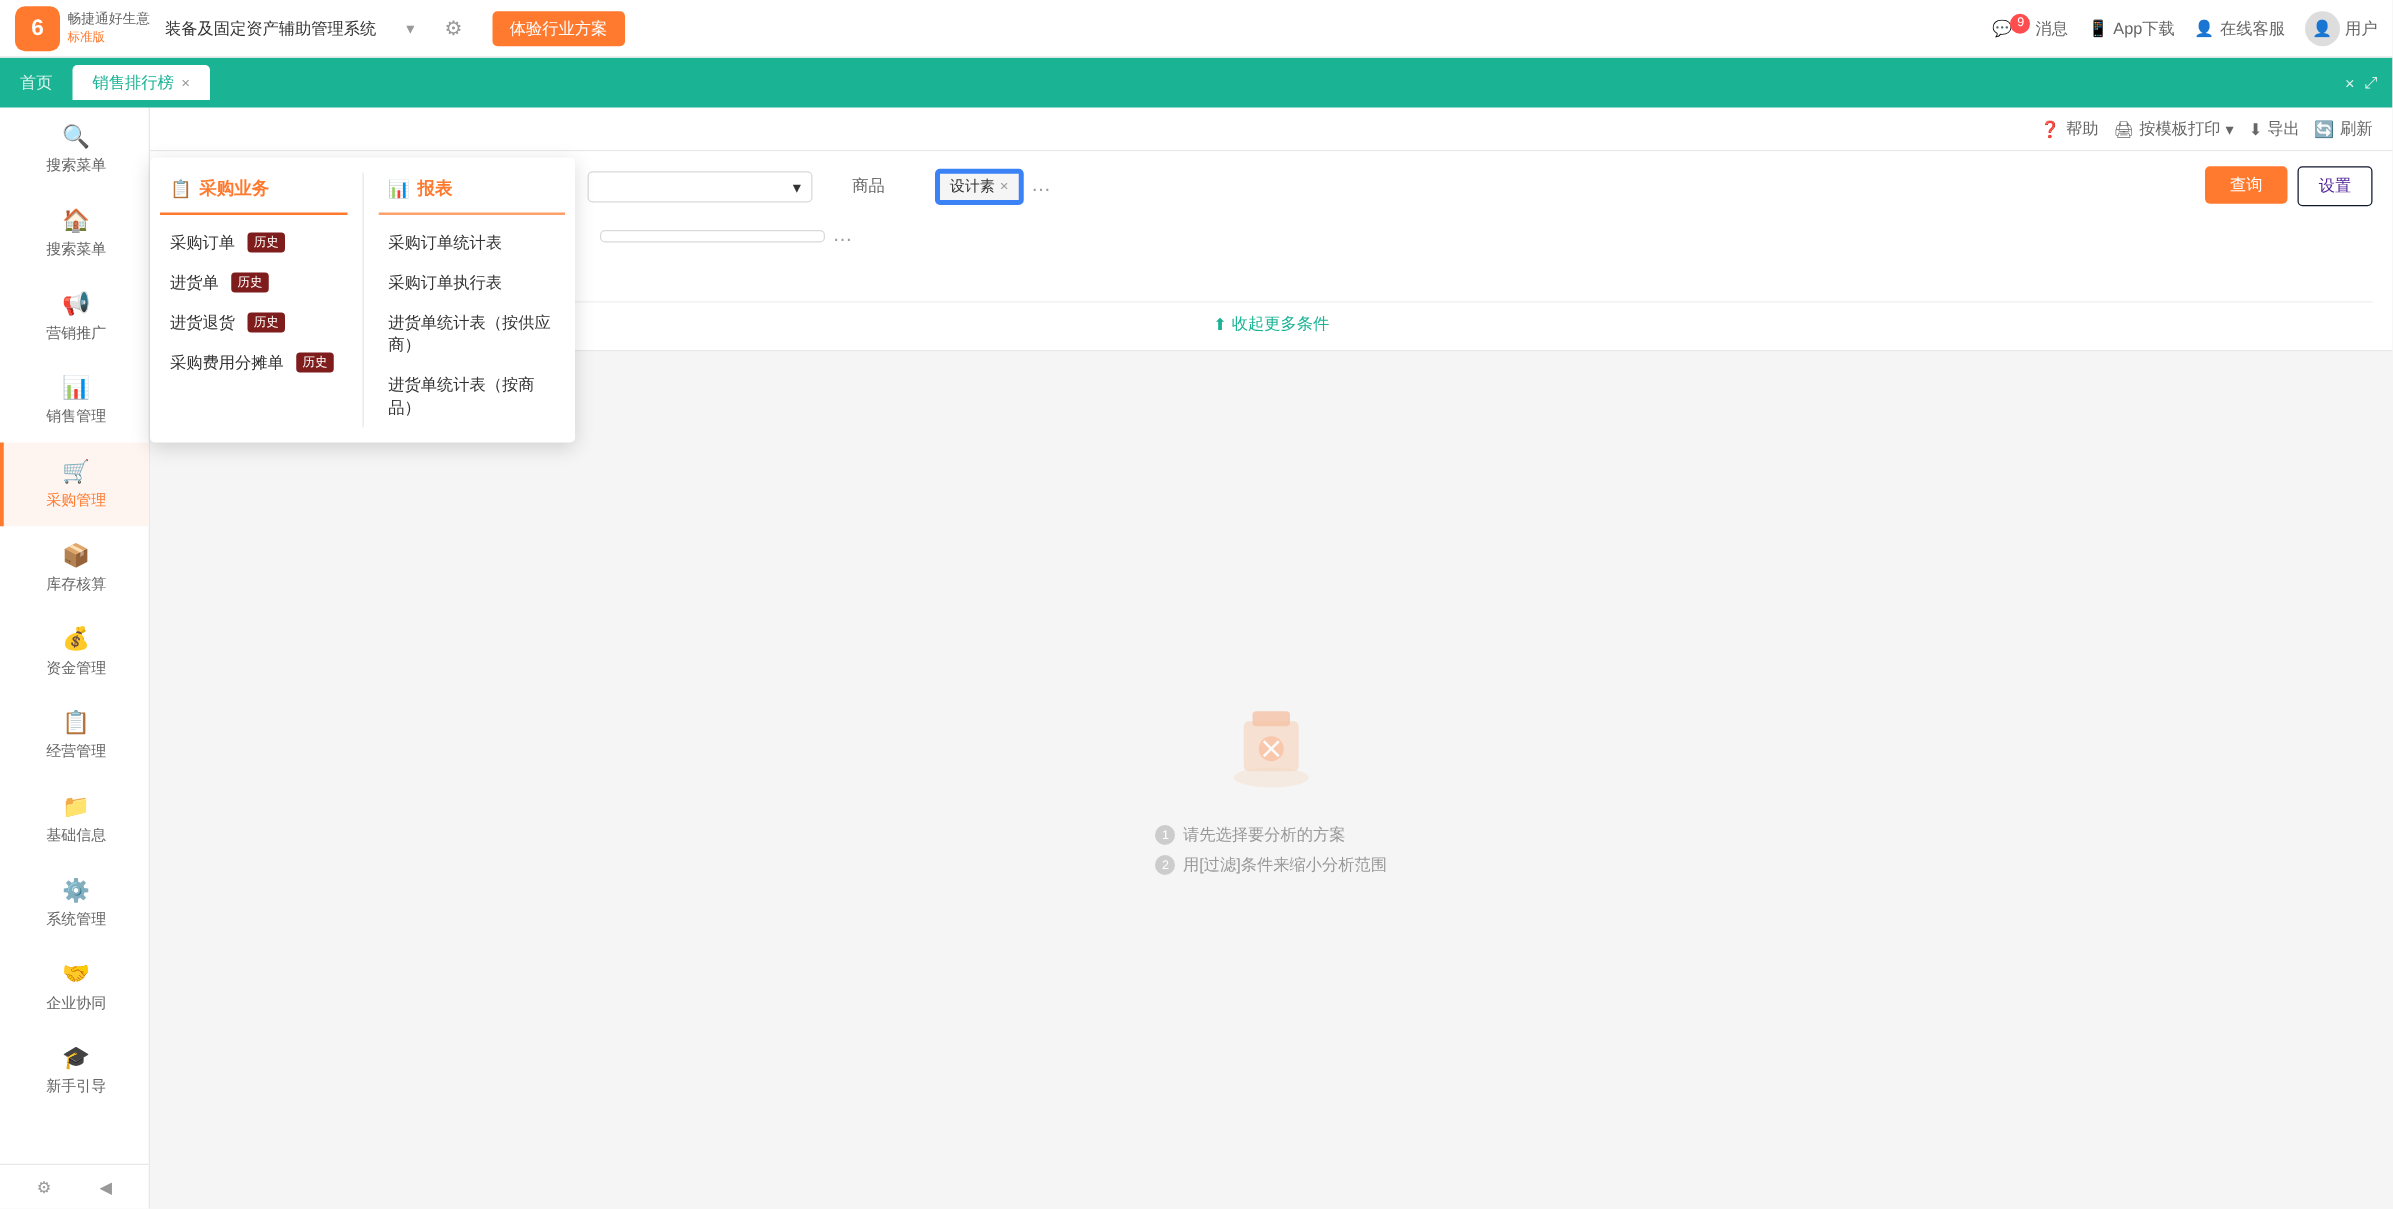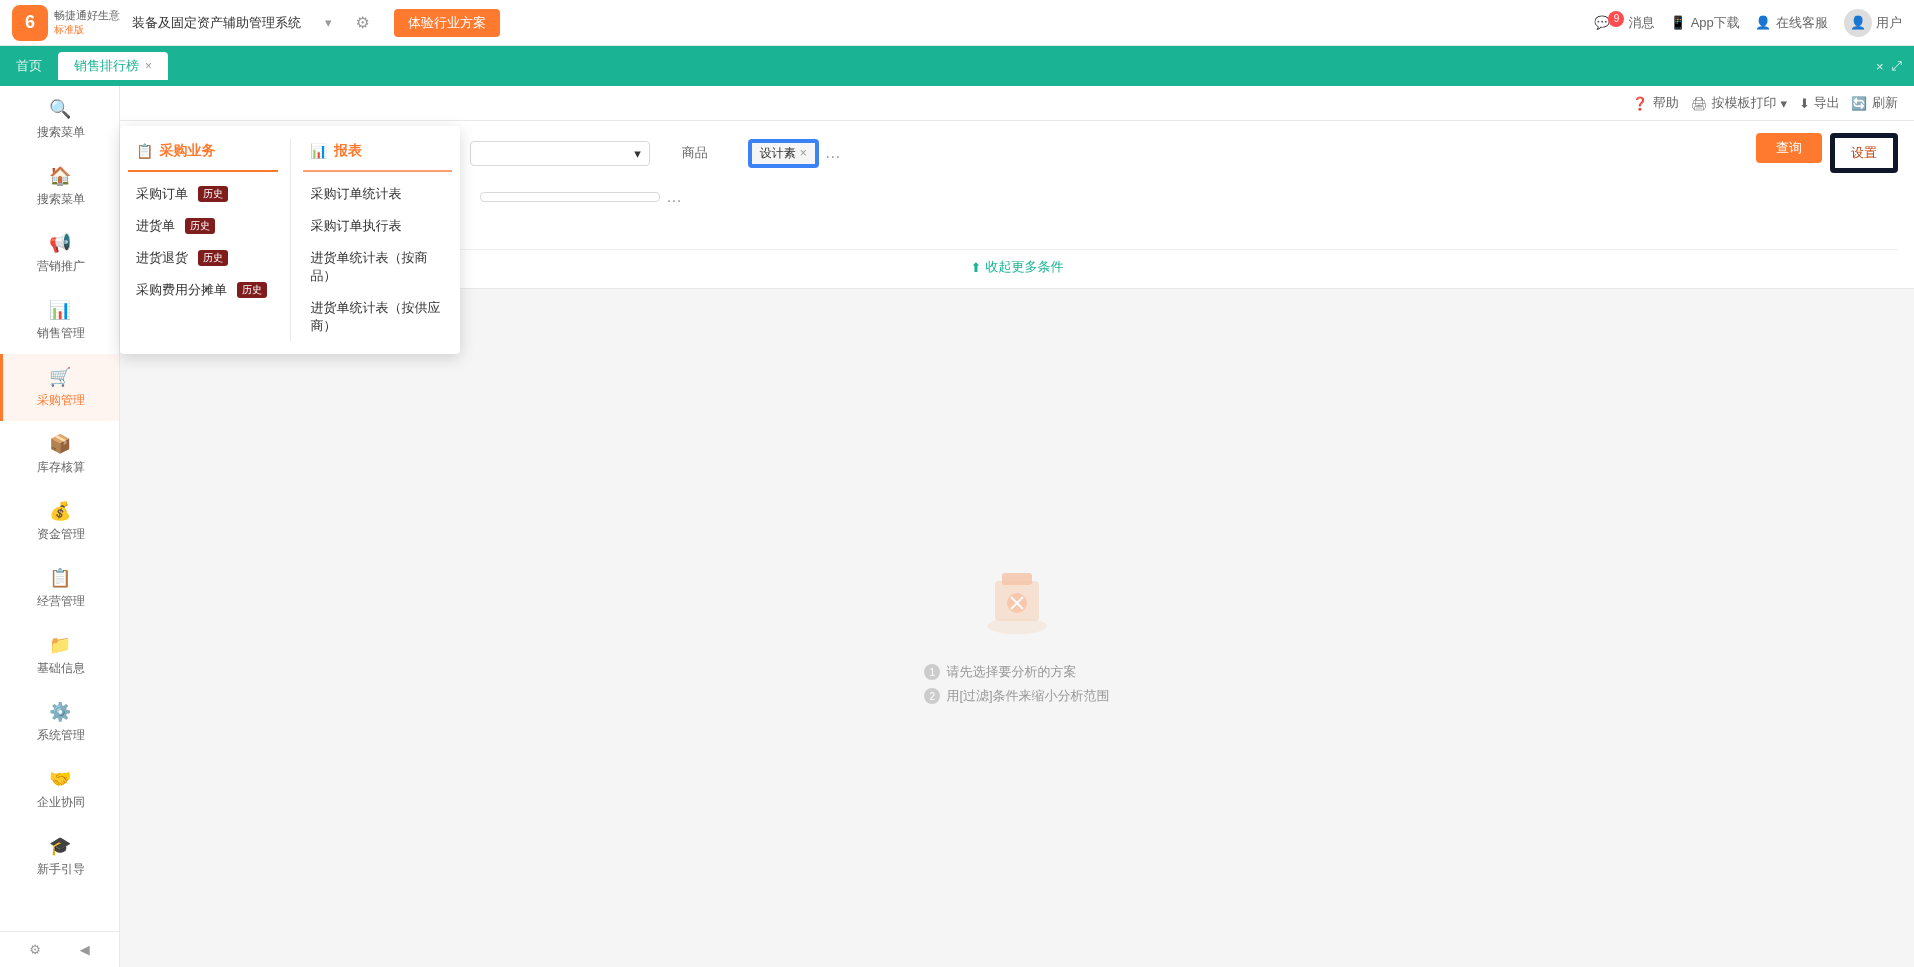--- a/index.html
+++ b/index.html
@@ -274,22 +274,22 @@
     .query-btn {
       background: #ff7a2f;
       color: white;
       border: none;
       padding: 6px 20px;
       border-radius: 4px;
       cursor: pointer;
       font-size: 13px;
     }
     .setting-btn {
-      border: 5px solid #0f172a;
-      color: #c2410c;
+      border: 1px solid #0f172a;
+      color: #4c1d95;
       padding: 6px 16px;
       border-radius: 4px;
       cursor: pointer;
       font-size: 13px;
       background: #fff;
     }
     .collapse-btn {
       color: #1ab394;
       cursor: pointer;
       font-size: 13px;
@@ -662,23 +662,23 @@
             <span>📊</span>
             <span>报表</span>
           </div>
           <div class="dropdown-item">
             <span>采购订单统计表</span>
           </div>
           <div class="dropdown-item">
             <span>采购订单执行表</span>
           </div>
           <div class="dropdown-item">
+            <span>进货单统计表（按供应商）</span>
+          </div>
+          <div class="dropdown-item">
             <span>进货单统计表（按商品）</span>
           </div>
-          <div class="dropdown-item">
-            <span>进货单统计表（按供应商）</span>
-          </div>
         </div>
       </div>
     </div>
 
   </div>
 </div>
 
 </body></html>

